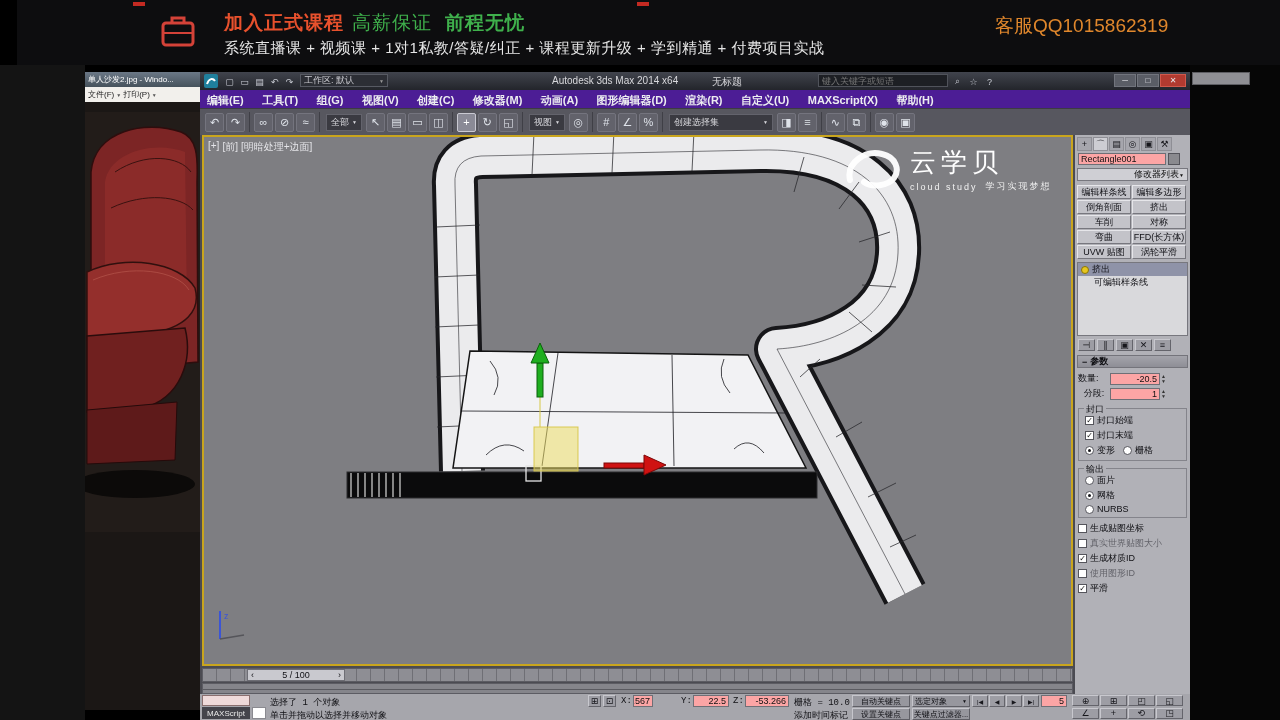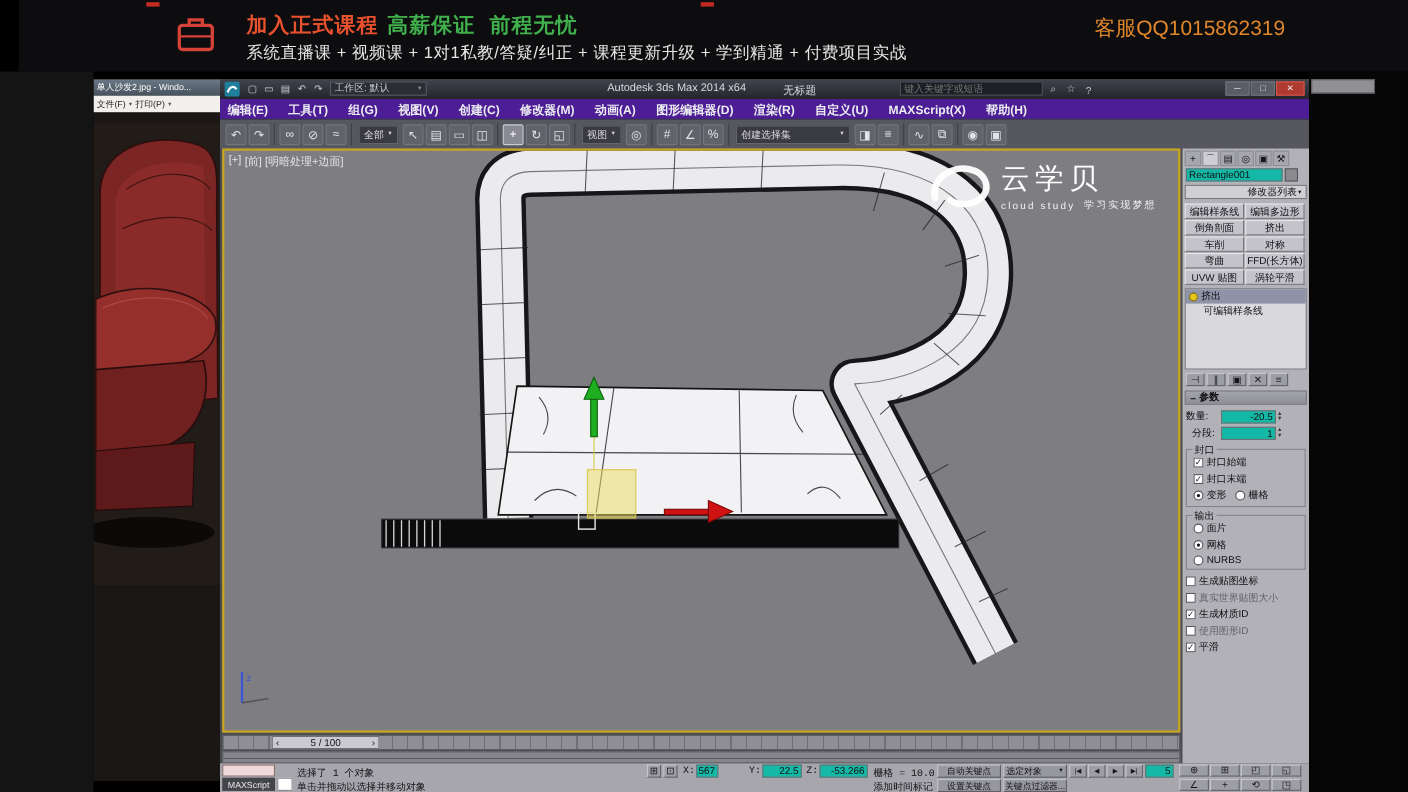--- a/index.html
+++ b/index.html
@@ -16,21 +16,21 @@
   .tic { width:13px; height:13px; margin:1px; background:transparent; color:#c9ccd4; font-size:9px;
          display:inline-flex; align-items:center; justify-content:center; flex:none; }
   .winbtn { width:22px; height:13px; background:#5a5d66; border:1px solid #71747d; color:#e6e6ea; font-size:8px;
             display:inline-flex; align-items:center; justify-content:center; }
   .winbtn.close { background:#b13a30; border-color:#d0584c; width:26px; }
   .ptab { width:15px; height:14px; margin:1px 0 0 1px; background:#a6a6ad; border:1px solid #8e8e95; font-size:9px;
           display:inline-flex; align-items:center; justify-content:center; color:#15151a; }
   .ptab.act { background:#cdcdd3; }
   .pbtn { width:54px; height:14px; margin:1px 0 0 1px; background:#c3c3c9; border:1px solid; border-color:#e6e6ea #77777e #77777e #e6e6ea;
           font-size:9px; display:flex; align-items:center; justify-content:center; white-space:nowrap; overflow:hidden; color:#101015; }
-  .fld { background:#14b8a6; border:1px solid #6f6f76; height:12px; font-size:9px; display:inline-flex; align-items:center;
+  .fld { background:#fca5a5; border:1px solid #6f6f76; height:12px; font-size:9px; display:inline-flex; align-items:center;
          padding:0 2px; color:#111; white-space:nowrap; overflow:hidden; }
   .dd { background:#cfcfd4; border:1px solid #77777e; height:13px; font-size:9px; display:flex; align-items:center;
         justify-content:flex-end; padding:0 3px; margin:2px; color:#111; }
   .prow { display:flex; align-items:center; font-size:9px; padding:1px 3px; color:#0f0f13; white-space:nowrap; }
   .cb { width:9px; height:9px; background:#fff; border:1px solid #55555c; font-size:8px; line-height:8px; display:inline-flex;
         align-items:center; justify-content:center; margin-right:3px; color:#111; flex:none; }
   .rd { width:9px; height:9px; border-radius:50%; background:#fff; border:1px solid #55555c; display:inline-block;
         margin-right:3px; position:relative; flex:none; }
   .rd.on::after { content:""; position:absolute; left:2px; top:2px; right:2px; bottom:2px; border-radius:50%; background:#15151a; }
   .grp { border:1px solid #84848b; margin:7px 3px 3px; padding:4px 3px 2px; position:relative; }
@@ -54,21 +54,21 @@
 
   <div class="abs" style="left:17px;top:0;width:1280px;height:65px;background:#0d0d0f;">
     <div class="abs" style="left:116px;top:2px;width:12px;height:4px;background:#c32a22;"></div>
     <div class="abs" style="left:620px;top:2px;width:12px;height:4px;background:#c32a22;"></div>
     <svg class="abs" style="left:142px;top:10px;" width="38" height="42" viewBox="0 0 38 42">
       <rect x="4" y="13" width="30" height="22" rx="3" fill="none" stroke="#d44238" stroke-width="3"></rect>
       <path d="M13,13 v-5 h12 v5" fill="none" stroke="#d44238" stroke-width="3"></path>
       <line x1="4" y1="23" x2="34" y2="23" stroke="#d44238" stroke-width="2"></line>
     </svg>
     <span class="abs" style="left:207px;top:10px;font-size:19px;font-weight:bold;color:#e8512d;letter-spacing:1px;">加入正式课程</span>
-    <span class="abs" style="left:335px;top:10px;font-size:19px;font-weight:bold;color:#3fb04c;letter-spacing:1px;">高薪保证</span>
+    <span class="abs" style="left:335px;top:10px;font-size:19px;font-weight:normal;color:#3fb04c;letter-spacing:1px;">高薪保证</span>
     <span class="abs" style="left:428px;top:10px;font-size:19px;font-weight:bold;color:#3fb04c;letter-spacing:1px;">前程无忧</span>
     <span class="abs" style="left:207px;top:39px;font-size:15px;color:#e6e6e6;letter-spacing:0.5px;">系统直播课 + 视频课 + 1对1私教/答疑/纠正 + 课程更新升级 + 学到精通 + 付费项目实战</span>
     <span class="abs" style="left:978px;top:13px;font-size:19px;color:#e0872c;">客服QQ1015862319</span>
   </div>
 
   <div class="abs" style="left:0;top:65px;width:85px;height:655px;background:#141414;"></div>
   <div class="abs" style="left:1190px;top:65px;width:90px;height:655px;background:#060606;"></div>
   <div class="abs" style="left:1192px;top:72px;width:58px;height:13px;background:#8f8f94;border:1px solid #5d5d62;"></div>
 
   <div class="abs" style="left:85px;top:72px;width:115px;height:638px;background:#1b1715;overflow:hidden;">

